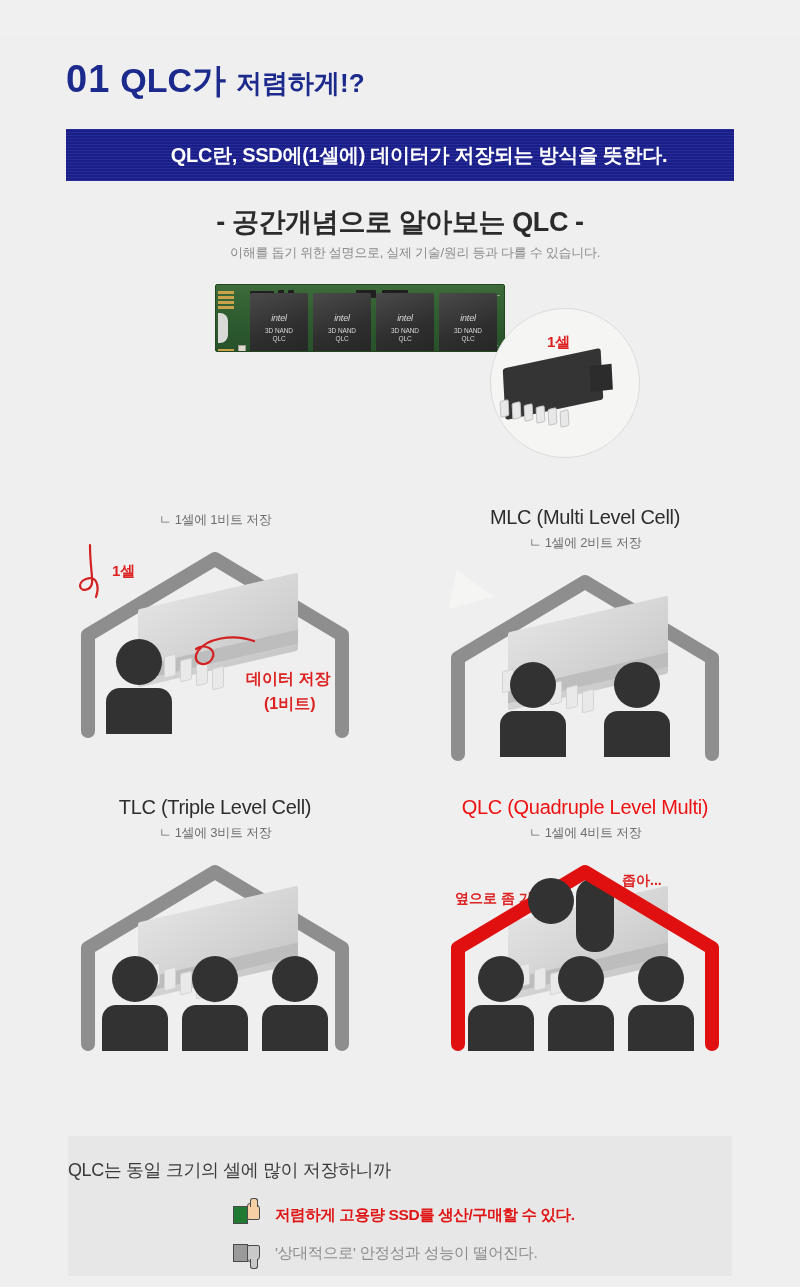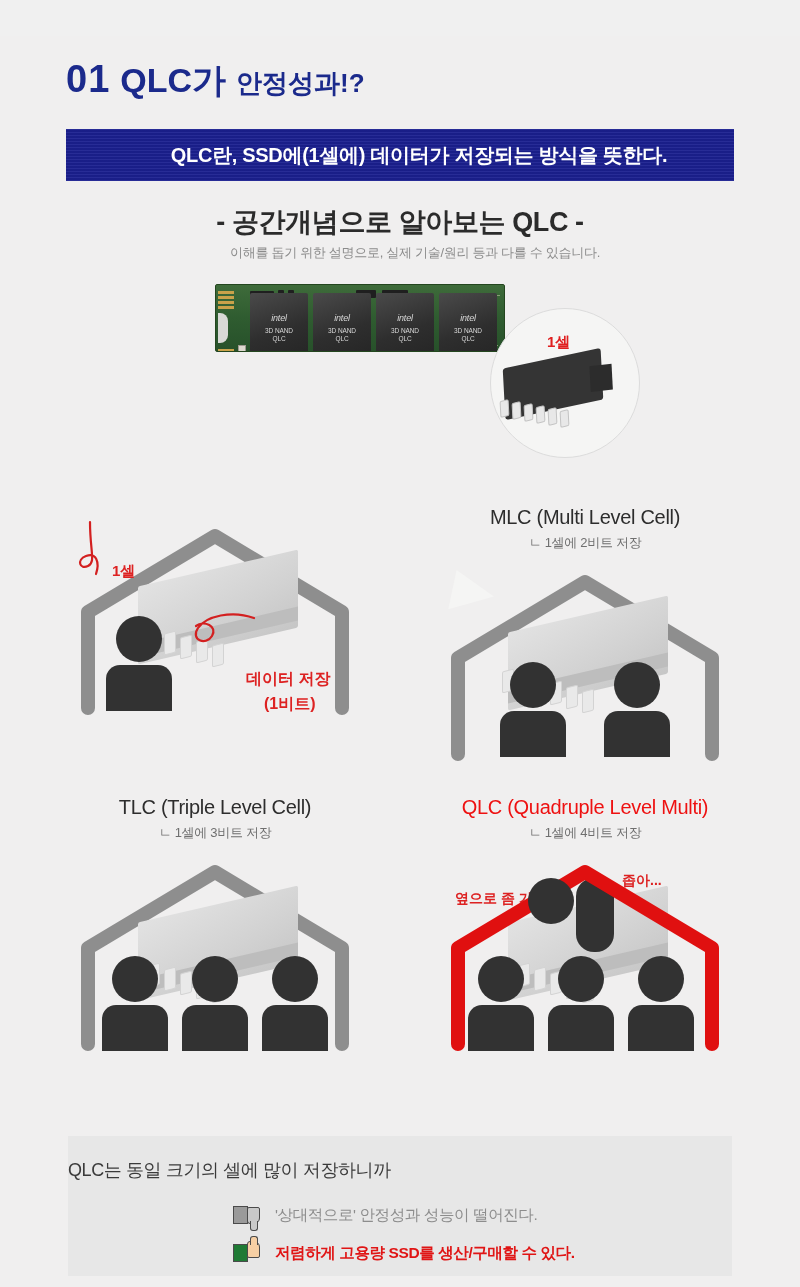--- a/index.html
+++ b/index.html
@@ -249,21 +249,21 @@
   }
 </style>
 </head>
 <body>
 
 <div id="page">
 
   <div class="hdr">
     <span class="hdr-num">01</span>
     <span class="hdr-main">QLC가</span>
-    <span class="hdr-sub">안정성과!?</span>
+    <span class="hdr-sub">저렴하게!?</span>
   </div>
 
   <div class="banner">
     <span class="banner-text">QLC란, SSD에(1셀에) 데이터가 저장되는 방식을 뜻한다.</span>
   </div>
 
   <div class="sec-title">- 공간개념으로 알아보는 QLC -</div>
   <div class="sec-note">이해를 돕기 위한 설명으로, 실제 기술/원리 등과 다를 수 있습니다.</div>
 
   <div class="ssd-block">
@@ -322,20 +322,21 @@
   <div class="mag-pin" style="left:500px; top:364px"></div>
   <div class="mag-pin" style="left:512px; top:366px"></div>
   <div class="mag-pin" style="left:524px; top:368px"></div>
   <div class="mag-pin" style="left:536px; top:370px"></div>
   <div class="mag-pin" style="left:548px; top:372px"></div>
   <div class="mag-pin" style="left:560px; top:374px"></div>
 
   <div class="cells">
 
     <div style="position:absolute; left:30px; top:0; width:370px;">
+      <div class="cell-sub">ㄴ 1셀에 1비트 저장</div>
 
       <div class="house-wrap" style="margin-top:14px;">
         <svg class="house-svg" width="290" height="200" viewBox="0 0 290 200">
           <path d="M18 188 L18 92 L145 16 L272 92 L272 188" fill="none" stroke="#8e8e8e" stroke-width="14" stroke-linecap="round" stroke-linejoin="round"></path>
         </svg>
         <div class="chip-iso"></div>
         <div class="chip-iso-side"></div>
         <div class="chip-pin" style="left:62px; top:104px"></div>
         <div class="chip-pin" style="left:78px; top:108px"></div>
         <div class="chip-pin" style="left:94px; top:112px"></div>
@@ -462,31 +463,31 @@
     <div class="ann" style="left:455px; top:384px; font-size:14px;">옆으로 좀 가봐...</div>
     <div class="ann" style="left:622px; top:366px; font-size:14px;">좁아...</div>
 
   </div>
 
   <div class="summary">
     <div class="sum-head">QLC는 동일 크기의 셀에 많이 저장하니까</div>
     <div class="sum-rows">
 
       <div class="sum-row">
+        <span class="thumb up">
+          <span class="cuff"></span>
+          <span class="hand"></span>
+        </span>
+        <span class="sum-text pos">저렴하게 고용량 SSD를 생산/구매할 수 있다.</span>
+      </div>
+
+      <div class="sum-row">
         <span class="thumb down">
           <span class="cuff"></span>
           <span class="hand"></span>
         </span>
         <span class="sum-text neg">'상대적으로' 안정성과 성능이 떨어진다.</span>
       </div>
 
-      <div class="sum-row">
-        <span class="thumb up">
-          <span class="cuff"></span>
-          <span class="hand"></span>
-        </span>
-        <span class="sum-text pos">저렴하게 고용량 SSD를 생산/구매할 수 있다.</span>
-      </div>
-
     </div>
   </div>
 
 </div>
 
 </body></html>

